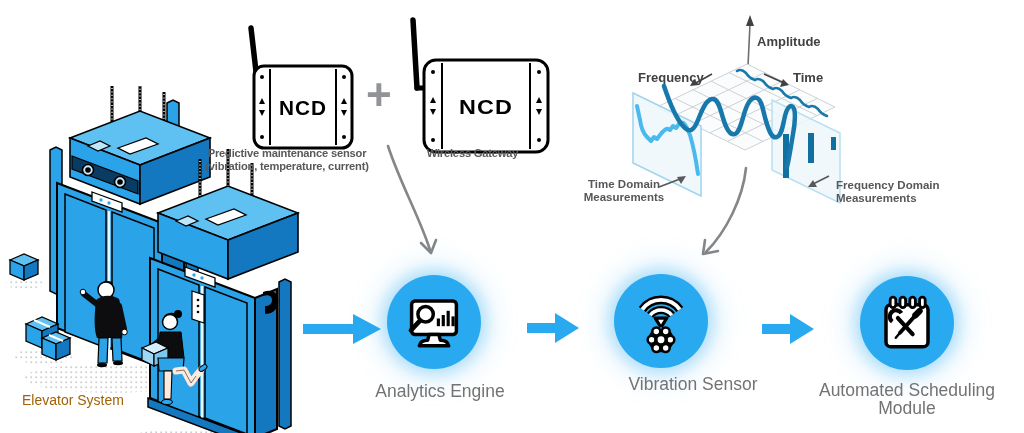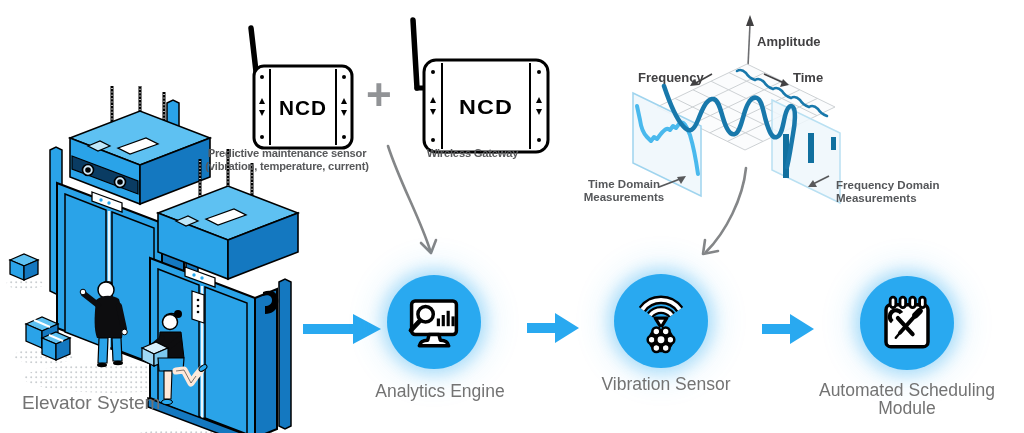--- a/index.html
+++ b/index.html
@@ -8,21 +8,21 @@
   .abs{position:absolute;}
   
   .device-label{font-weight:700;font-size:11.5px;line-height:1.14;color:#58595b;
                 text-align:center;letter-spacing:-0.2px;transform:scaleX(.97);}
   .plus-sign{font-size:44px;line-height:50px;font-weight:600;color:#919396;}
   
   .flow-circle{width:94px;height:94px;border-radius:50%;background:#29a9f0;
                display:flex;align-items:center;justify-content:center;
                box-shadow:0 0 14px 6px rgba(41,169,240,.28),0 0 30px 12px rgba(41,169,240,.13);}
   .flow-label{font-size:17.5px;line-height:1.05;color:#737373;text-align:center;}
-  .elevator-label{font-size:19px;color:#737373;}
+  .elevator-label{font-size:14px;color:#a16207;}
   svg text{font-family:"Liberation Sans",sans-serif;}
   .ax{font-size:13px;font-weight:600;fill:#414042;}
   .dom{font-size:11.5px;font-weight:700;fill:#55575a;}
   .ncd{font-size:21px;font-weight:700;fill:#000;letter-spacing:1px;}
 </style>
 </head>
 <body>
 
 <div id="canvas">
 
@@ -313,21 +313,21 @@
                M 39,77 l 3,3 l -3,3 l -3,-3 Z M 39,69 l 3,3 l -3,3 l -3,-3 Z M 50,58 l 3,3 l -3,3 l -3,-3 Z" fill="#29a9f0"></path>
       <circle cx="63" cy="76" r="5.5" fill="#fff" stroke="#000" stroke-width="3.5"></circle>
       <circle cx="37" cy="76" r="5.5" fill="#fff" stroke="#000" stroke-width="3.5"></circle>
       <circle cx="56.5" cy="87.5" r="5.5" fill="#fff" stroke="#000" stroke-width="3.5"></circle>
       <circle cx="43.5" cy="87.5" r="5.5" fill="#fff" stroke="#000" stroke-width="3.5"></circle>
       <circle cx="56.5" cy="64.5" r="5.5" fill="#fff" stroke="#000" stroke-width="3.5"></circle>
       <circle cx="43.5" cy="64.5" r="5.5" fill="#fff" stroke="#000" stroke-width="3.5"></circle>
       <circle cx="50" cy="76" r="7" fill="#fff" stroke="#000" stroke-width="4.5"></circle>
     </svg>
   </div>
-  <div class="abs flow-label" style="left:591px;top:375px;width:150px">
+  <div class="abs flow-label" style="left:618px;top:375px;width:150px">
     <div>Vibration Sensor</div>
   </div>
 
   <svg class="abs" style="left:762px;top:311px" width="52" height="36" viewBox="0 0 52 36">
     <polygon points="0,13 28,13 28,3 52,18 28,33 28,23 0,23" fill="#29a9f0"></polygon>
   </svg>
 
   <div class="abs flow-circle" style="left:860px;top:276px">
     <svg width="70" height="70" viewBox="0 0 100 100">
       <rect x="20" y="24" width="60" height="60" rx="7" fill="#fff" stroke="#000" stroke-width="5"></rect>

